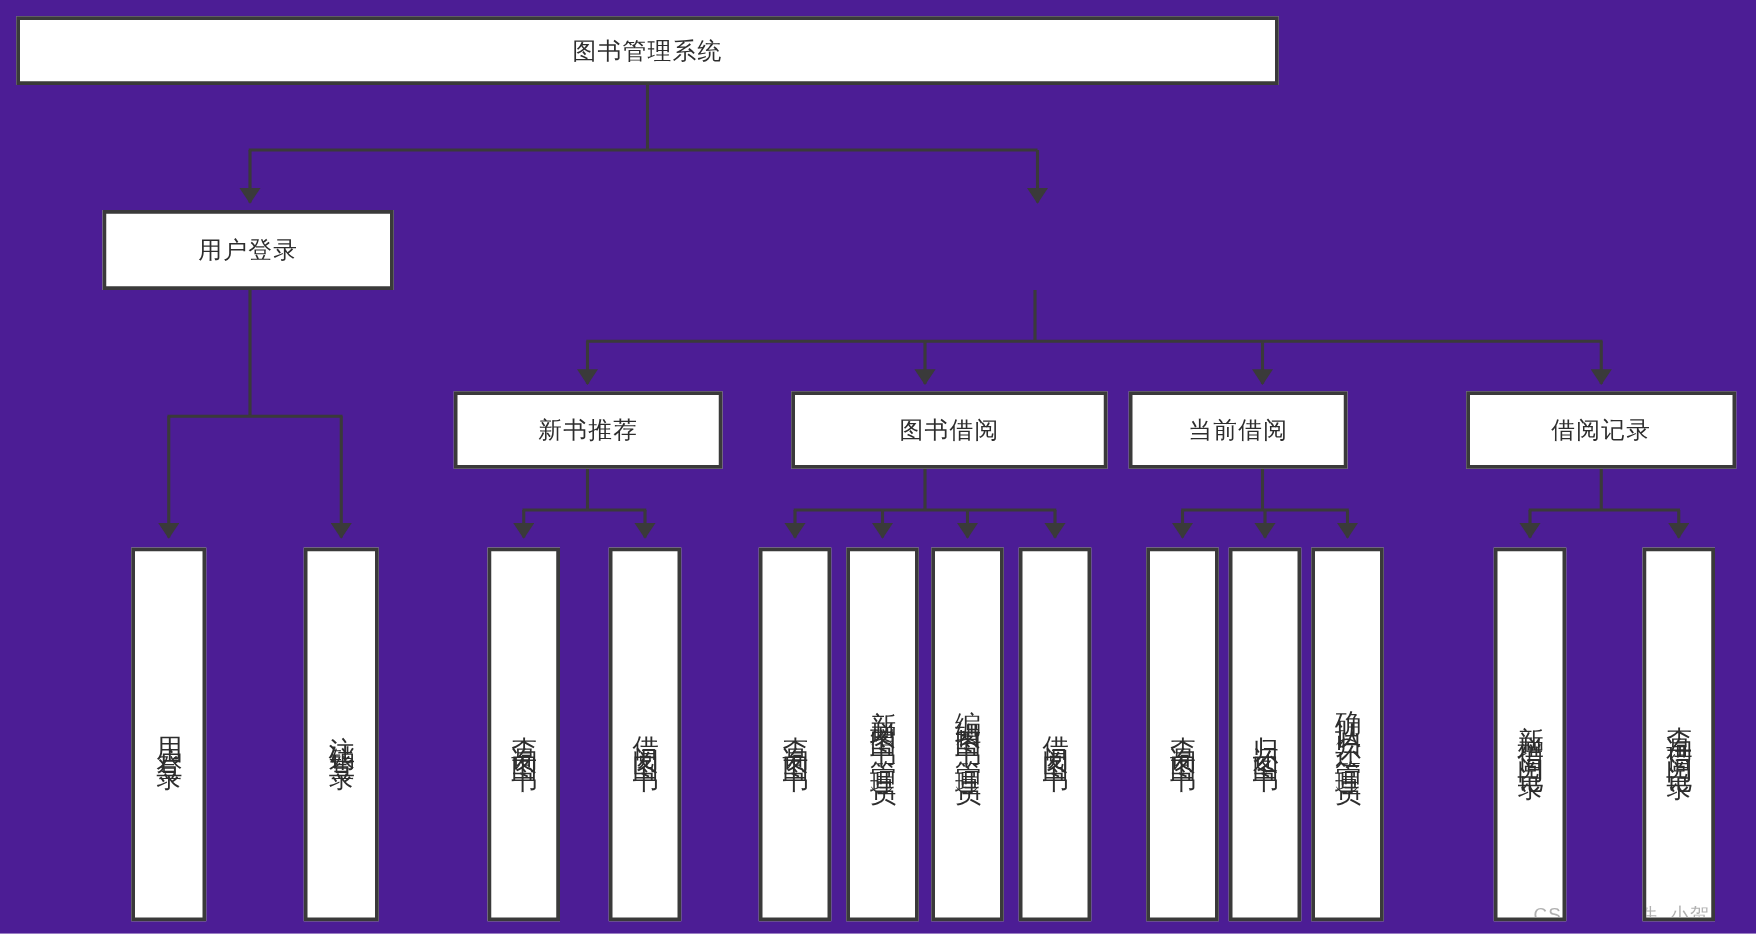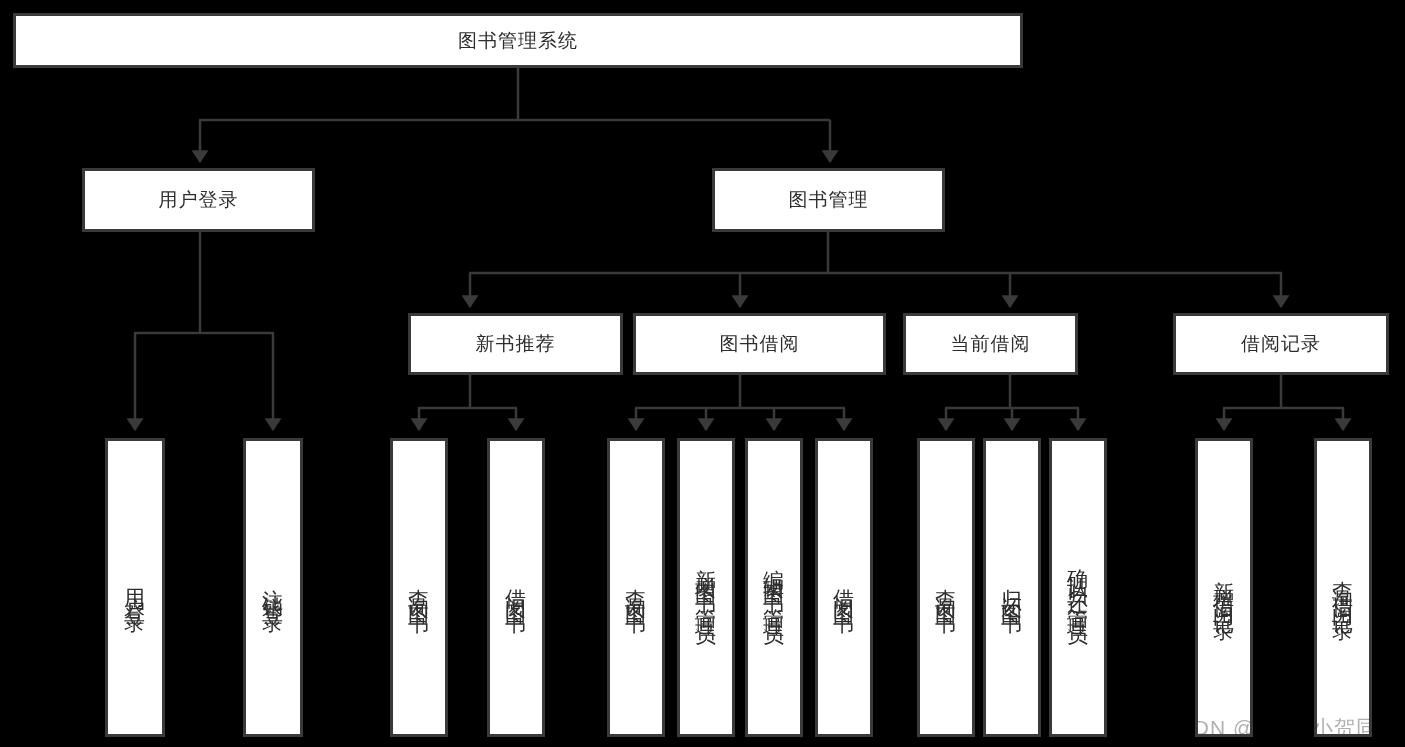--- a/index.html
+++ b/index.html
@@ -1,20 +1,20 @@
 <!DOCTYPE html>
 <html><head>
 <meta charset="utf-8">
 <style>
   html, body { margin: 0; padding: 0; background: #ffffff; }
   .canvas {
     position: relative;
     width: 1405px;
     height: 747px;
-    background: #000000;
+    background: #4c1d95;
     font-family: "Liberation Sans", "DejaVu Sans", sans-serif;
     overflow: hidden;
   }
   .connectors {
     position: absolute;
     left: 0; top: 0;
     width: 1405px; height: 747px;
     z-index: 1;
   }
   .node {
@@ -33,21 +33,21 @@
     writing-mode: vertical-rl;
     font-size: 21px;
     letter-spacing: 8px;
     line-height: 1;
     white-space: nowrap;
   }
   .watermark {
     position: absolute;
     right: 5px;
     bottom: 5px;
-    font-size: 21px;
+    font-size: 15px;
     color: #b0b0b0;
     letter-spacing: 1px;
     z-index: 6;
     mix-blend-mode: darken;
     white-space: nowrap;
   }
 </style>
 </head>
 <body>
 
@@ -103,25 +103,22 @@
     </g>
   </svg>
 
   <div class="node h" style="left:13px; top:13px; width:1010px; height:55px;">
     <span>图书管理系统</span>
   </div>
 
   <div class="node h" style="left:82px; top:168px; width:233px; height:64px;">
     <span>用户登录</span>
   </div>
-  <div class="node h" style="left:712px; top:168px; width:233px; height:64px;">
-    <span>图书管理</span>
-  </div>
 
-  <div class="node h" style="left:363px; top:313px; width:215px; height:62px;margin-left:45px;">
+  <div class="node h" style="left:363px; top:313px; width:215px; height:62px;">
     <span>新书推荐</span>
   </div>
   <div class="node h" style="left:633px; top:313px; width:253px; height:62px;">
     <span>图书借阅</span>
   </div>
   <div class="node h" style="left:903px; top:313px; width:175px; height:62px;">
     <span>当前借阅</span>
   </div>
   <div class="node h" style="left:1173px; top:313px; width:216px; height:62px;">
     <span>借阅记录</span>

